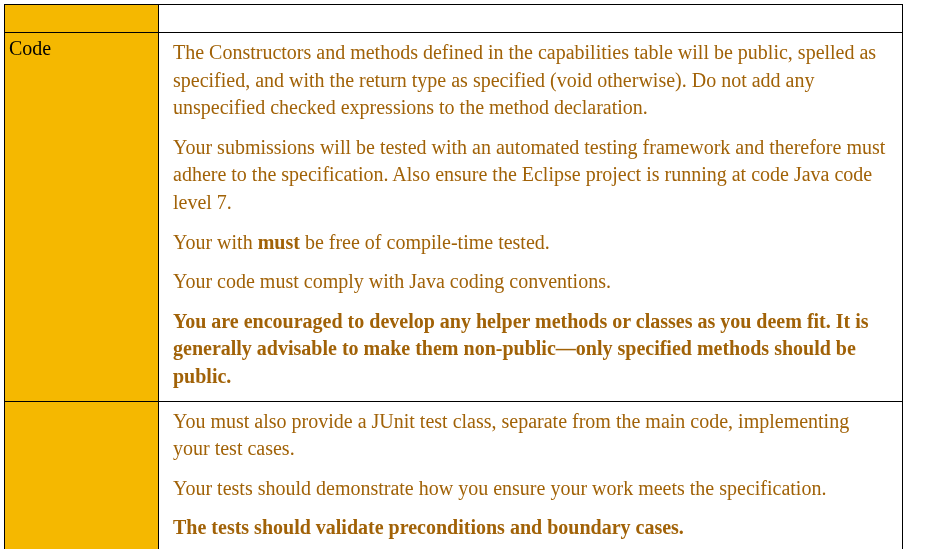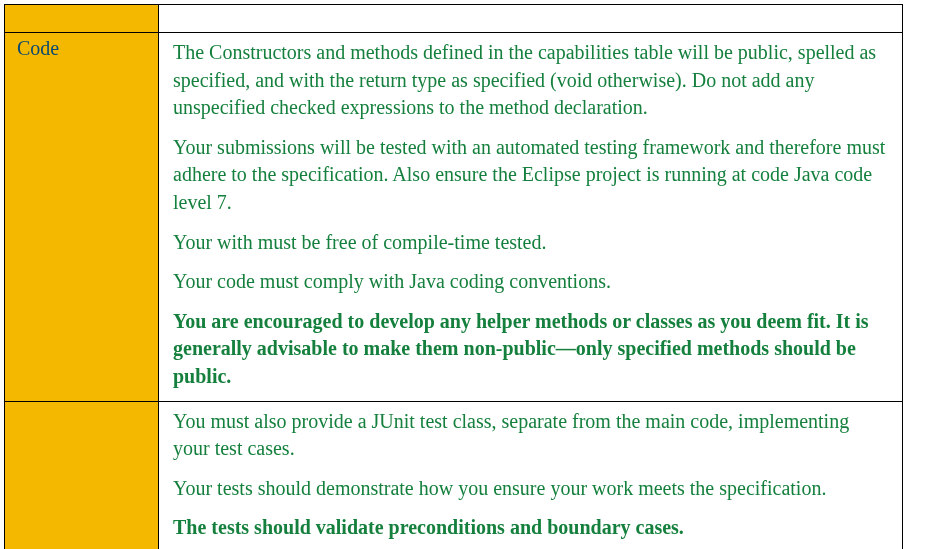--- a/index.html
+++ b/index.html
@@ -24,47 +24,47 @@
     td {
       border: 1px solid #000;
       vertical-align: top;
     }
     .label-col {
       width: 154px;
       background: #f5b800;
     }
     .label-text {
       font-size: 20px;
-      color: #0c4a6e;
-      padding: 4px 12px;
+      color: #000000;
+      padding: 4px 4px;
       text-align: left;
     }
     .content-col {
       background: #fff;
       padding: 6px 16px 10px 14px;
       font-size: 20px;
       line-height: 1.38;
-      color: #15803d;
+      color: #a16207;
     }
     .content-col p {
       margin-bottom: 12px;
     }
     .content-col p:last-child {
       margin-bottom: 0;
       font-weight: bold;
     }
     .empty-row td.content-col {
       height: 28px;
       padding: 0;
     }
     .empty-row td.label-col {
       height: 28px;
     }
     .bold {
-      font-weight: normal;
+      font-weight: bold;
     }
   </style>
 </head>
 <body>
 
 <div class="wrap">
   <table>
     <tbody>
         <tr class="empty-row">
       <td class="label-col"></td>

